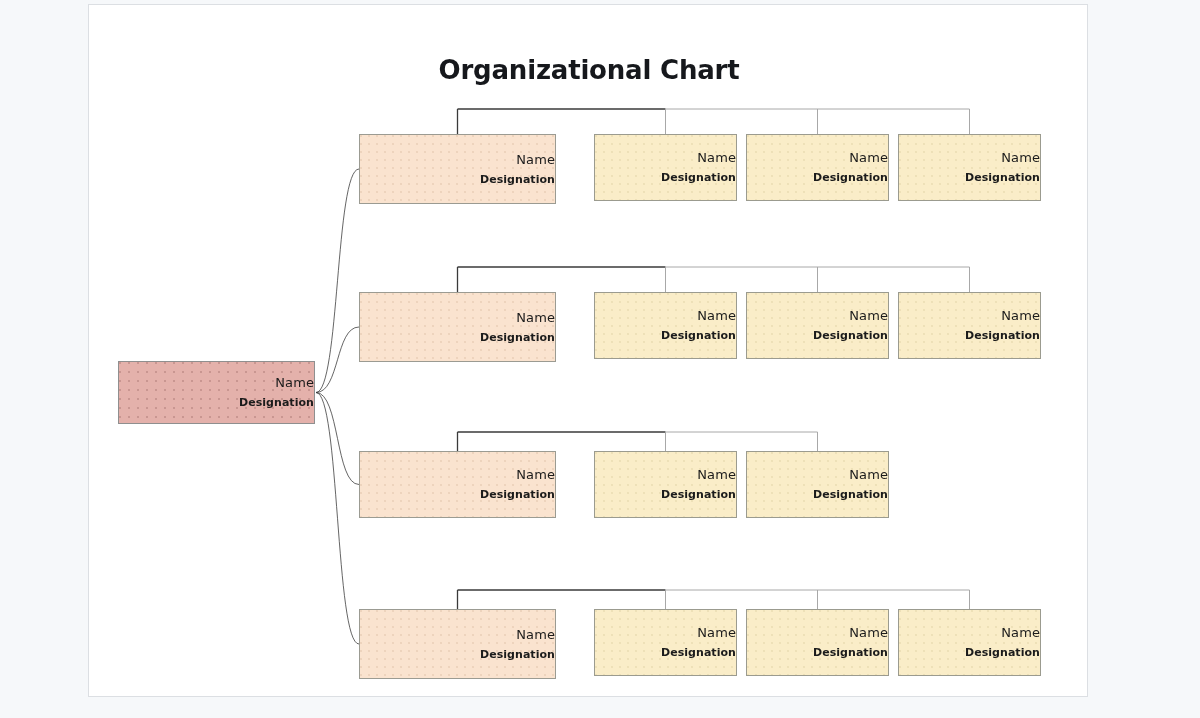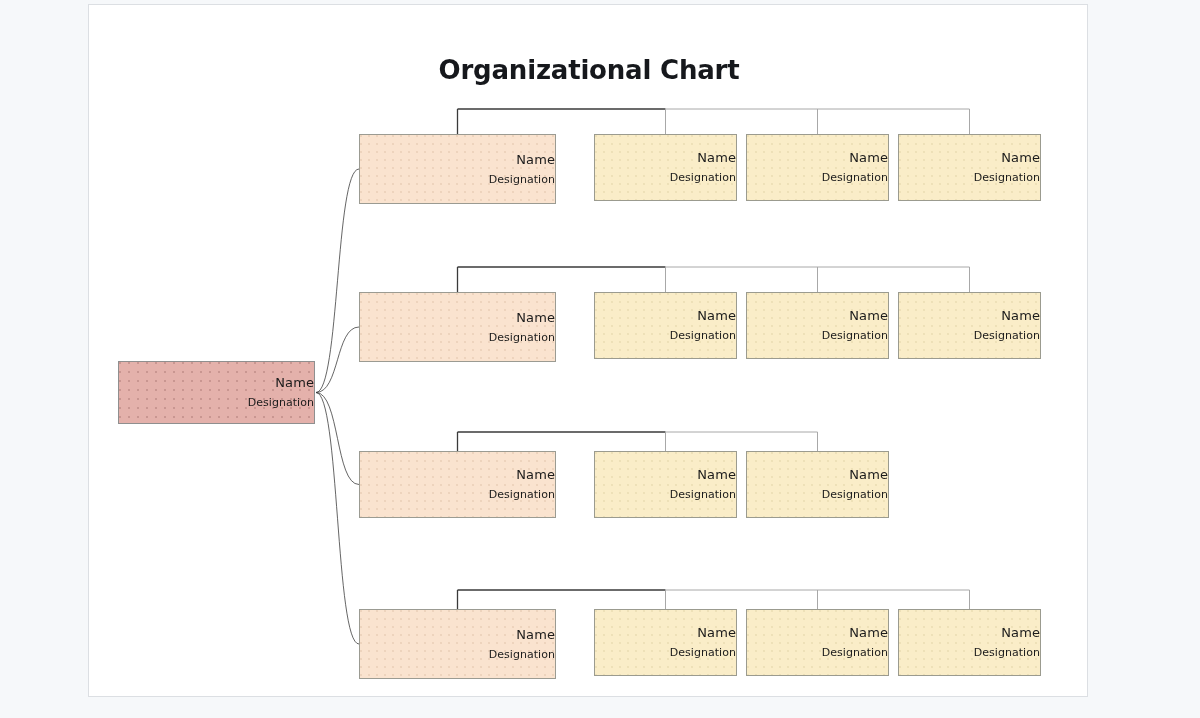--- a/index.html
+++ b/index.html
@@ -49,21 +49,21 @@
     line-height: 1.22;
     color: #1b1b1b;
   }
   .node .nm {
     font-size: 13px;
     font-weight: 400;
     letter-spacing: 0.1px;
   }
   .node .dg {
     font-size: 11px;
-    font-weight: 400;
+    font-weight: 700;
     letter-spacing: 0.05px;
     margin-top: 5px;
   }
   .node.root {
     background-color: #e4b1ab;
     border: 1px solid #8f8f8f;
     background-image:
       radial-gradient(circle at 1px 1px, rgba(160,110,105,0.40) 0.8px, transparent 1px);
     background-size: 9px 9px;
   }

